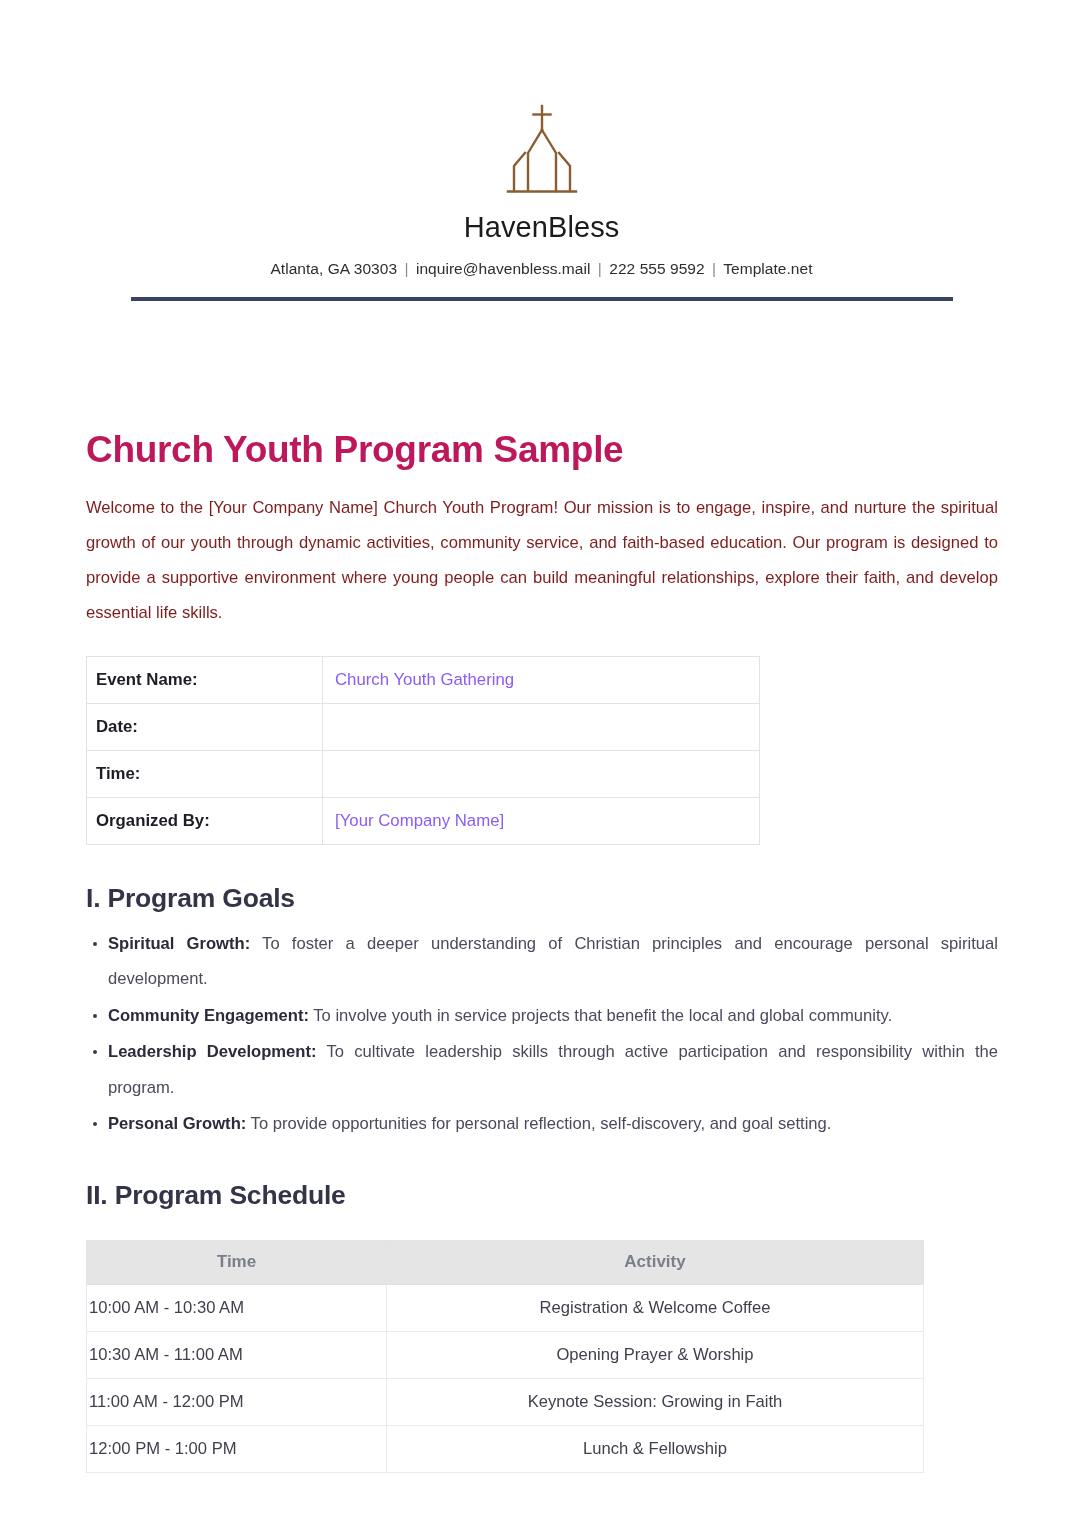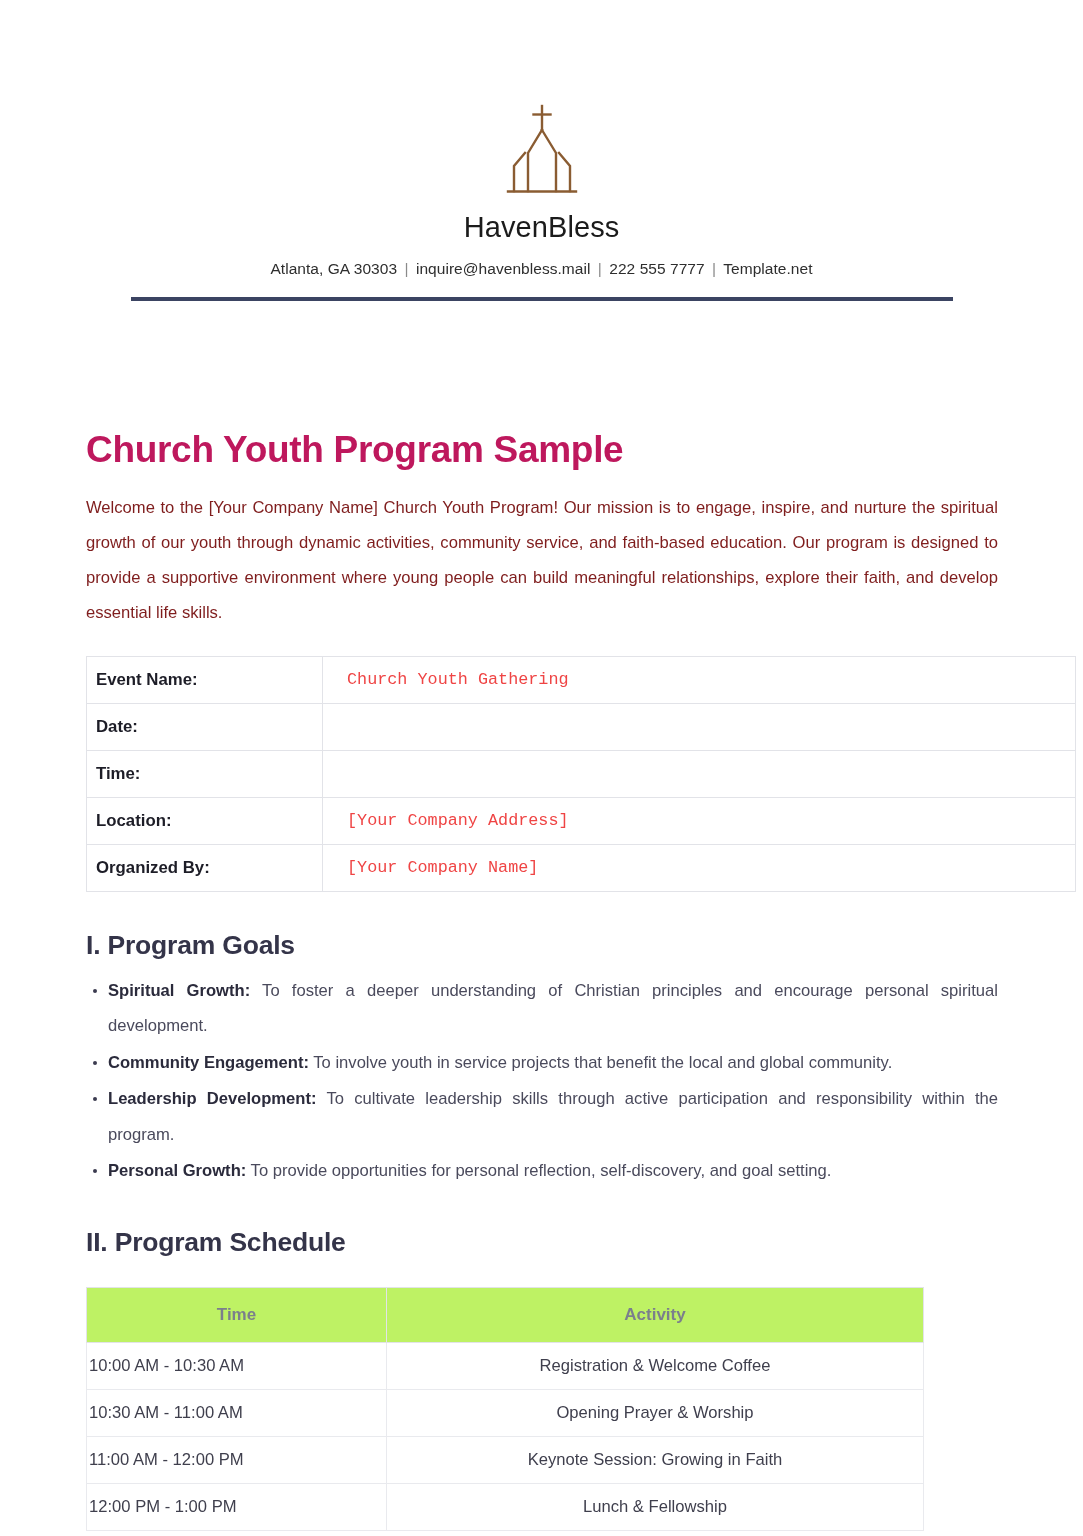--- a/index.html
+++ b/index.html
@@ -72,41 +72,40 @@
   .intro {
     margin: 18px 0 0 0;
     font-size: 16.6px;
     line-height: 35px;
     text-align: justify;
     color: #7f1d1d;
   }
 
   
   .info-table {
-    width: 990px;
+    width: 674px;
     margin: 26px 0 0 0;
     border-collapse: collapse;
     table-layout: fixed;
   }
   .info-table td {
     border: 1px solid #e2e3e8;
     height: 47px;
     padding: 0 10px 0 9px;
     vertical-align: middle;
     font-size: 16.8px;
   }
   .info-table td.label {
     width: 236px;
     font-weight: 700;
     color: #1d1d27;
   }
   .info-table td.value {
-    color: #ef4444;
-    padding-left: 24px;
-    font-family: Liberation Mono, monospace;
+    color: #8b5cf6;
+    padding-left: 12px;
   }
 
   
   .section-heading {
     margin: 38px 0 0 0;
     font-size: 26.5px;
     font-weight: 700;
     color: #343449;
     letter-spacing: -0.2px;
   }
@@ -141,23 +140,23 @@
   }
 
   
   .schedule-table {
     width: 838px;
     margin: 29px 0 0 0;
     border-collapse: collapse;
     table-layout: fixed;
   }
   .schedule-table th {
-    background: #bef264;
+    background: #e5e5e5;
     border: 1px solid #e2e3e8;
-    height: 55px;
+    height: 44px;
     font-size: 17px;
     font-weight: 700;
     color: #7b7f8c;
     text-align: center;
   }
   .schedule-table th.col-time { width: 300px; }
   .schedule-table td {
     border: 1px solid #e9eaee;
     height: 47px;
     font-size: 16.6px;
@@ -193,21 +192,21 @@
 
         <line x1="24" y1="88.5" x2="92" y2="88.5"></line>
       </svg>
     </span>
     <h1 class="brand-name">HavenBless</h1>
     <p class="contact-line">
       <span>Atlanta, GA 30303</span>
       <span class="contact-sep">|</span>
       <span>inquire@havenbless.mail</span>
       <span class="contact-sep">|</span>
-      <span>222 555 7777</span>
+      <span>222 555 9592</span>
       <span class="contact-sep">|</span>
       <span>Template.net</span>
     </p>
     <div class="header-rule"></div>
   </header>
 
   <main class="doc">
 
     <h2 class="doc-title">Church Youth Program Sample</h2>
 
@@ -219,24 +218,20 @@
           <td class="label">Event Name:</td>
           <td class="value">Church Youth Gathering</td>
         </tr>
         <tr>
           <td class="label">Date:</td>
           <td class="value"></td>
         </tr>
         <tr>
           <td class="label">Time:</td>
           <td class="value"></td>
-        </tr>
-        <tr>
-          <td class="label">Location:</td>
-          <td class="value">[Your Company Address]</td>
         </tr>
         <tr>
           <td class="label">Organized By:</td>
           <td class="value">[Your Company Name]</td>
         </tr>
       </tbody>
     </table>
 
     <h3 class="section-heading">I. Program Goals</h3>
 

